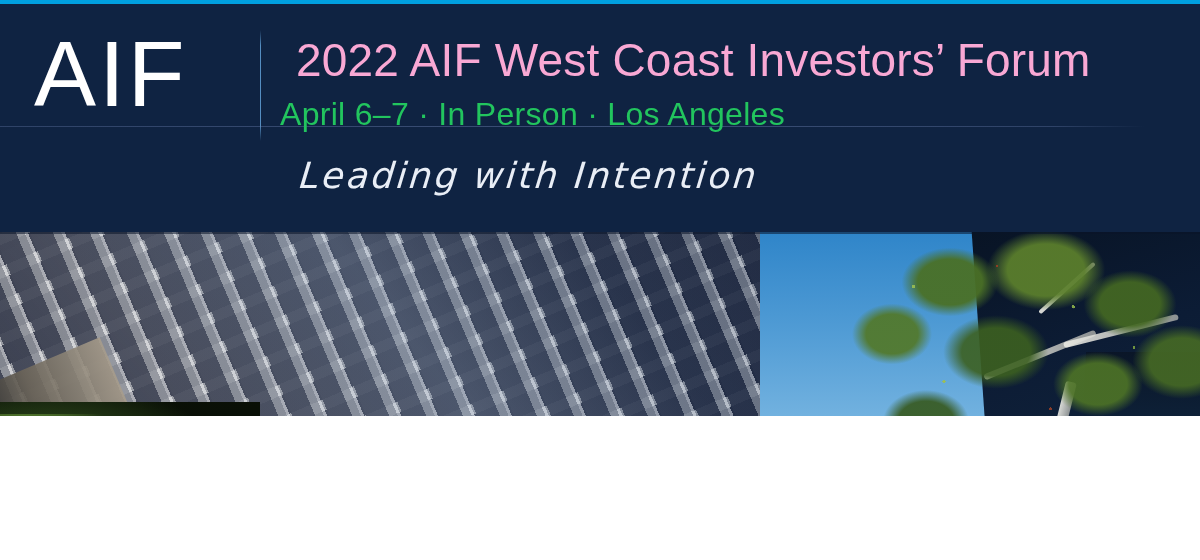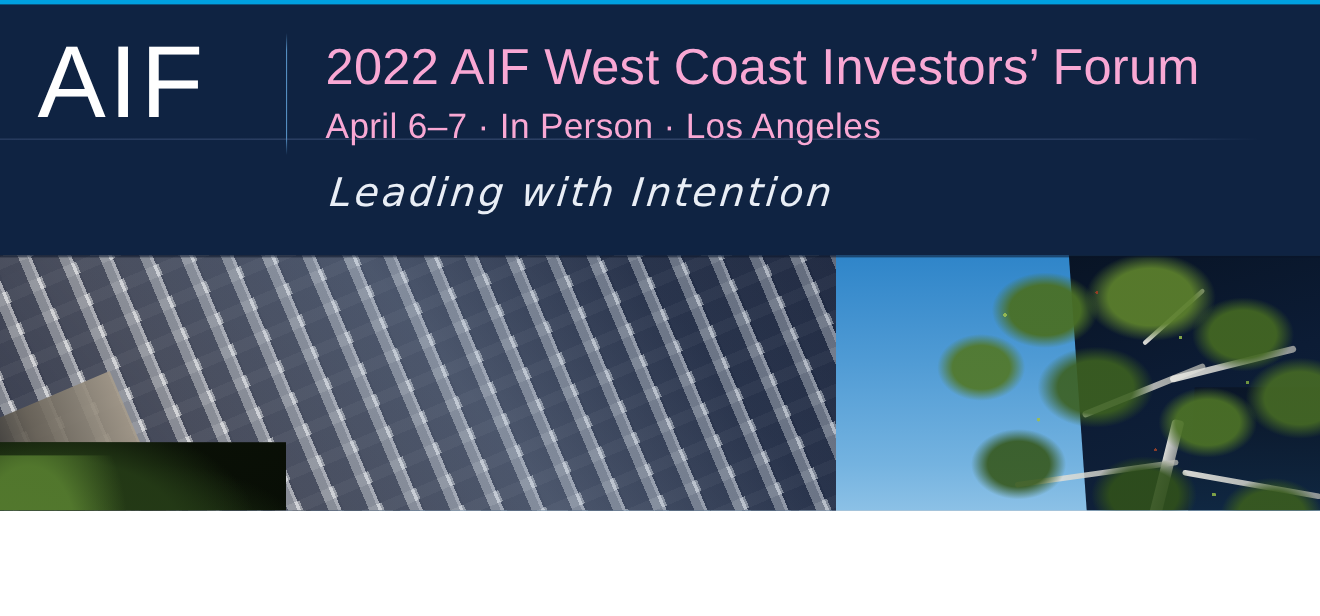--- a/index.html
+++ b/index.html
@@ -1,20 +1,20 @@
 <!DOCTYPE html>
 <html><head>
 <meta charset="utf-8">
 <style>
   html,body{margin:0;padding:0;background:#fff;}
   body{font-family:"Liberation Sans",sans-serif;}
 
   .banner{
     position:relative;
-    width:1200px;height:464px;
+    width:1200px;height:416px;
     overflow:hidden;
     background:#0f2342;
   }
 
   
   .accent-bar{
     position:absolute;left:0;top:0;width:1200px;height:4px;
     background:#00a0e0;
     z-index:40;
   }
@@ -63,22 +63,22 @@
     color:#f9a8d4;
     font-family:"Liberation Sans",sans-serif;
     font-weight:300;
     font-size:46px;
     line-height:52px;
     letter-spacing:.2px;
     white-space:nowrap;
   }
 
   .subtitle{
-    position:absolute;left:296px;top:96px;
-    color:#f9a8d4;
+    position:absolute;left:280px;top:96px;
+    color:#22c55e;
     font-family:"Liberation Sans",sans-serif;
     font-weight:300;
     font-size:32px;
     line-height:36px;
     letter-spacing:.3px;
     white-space:nowrap;
   }
 
   .tagline{
     position:absolute;left:300px;top:155px;

